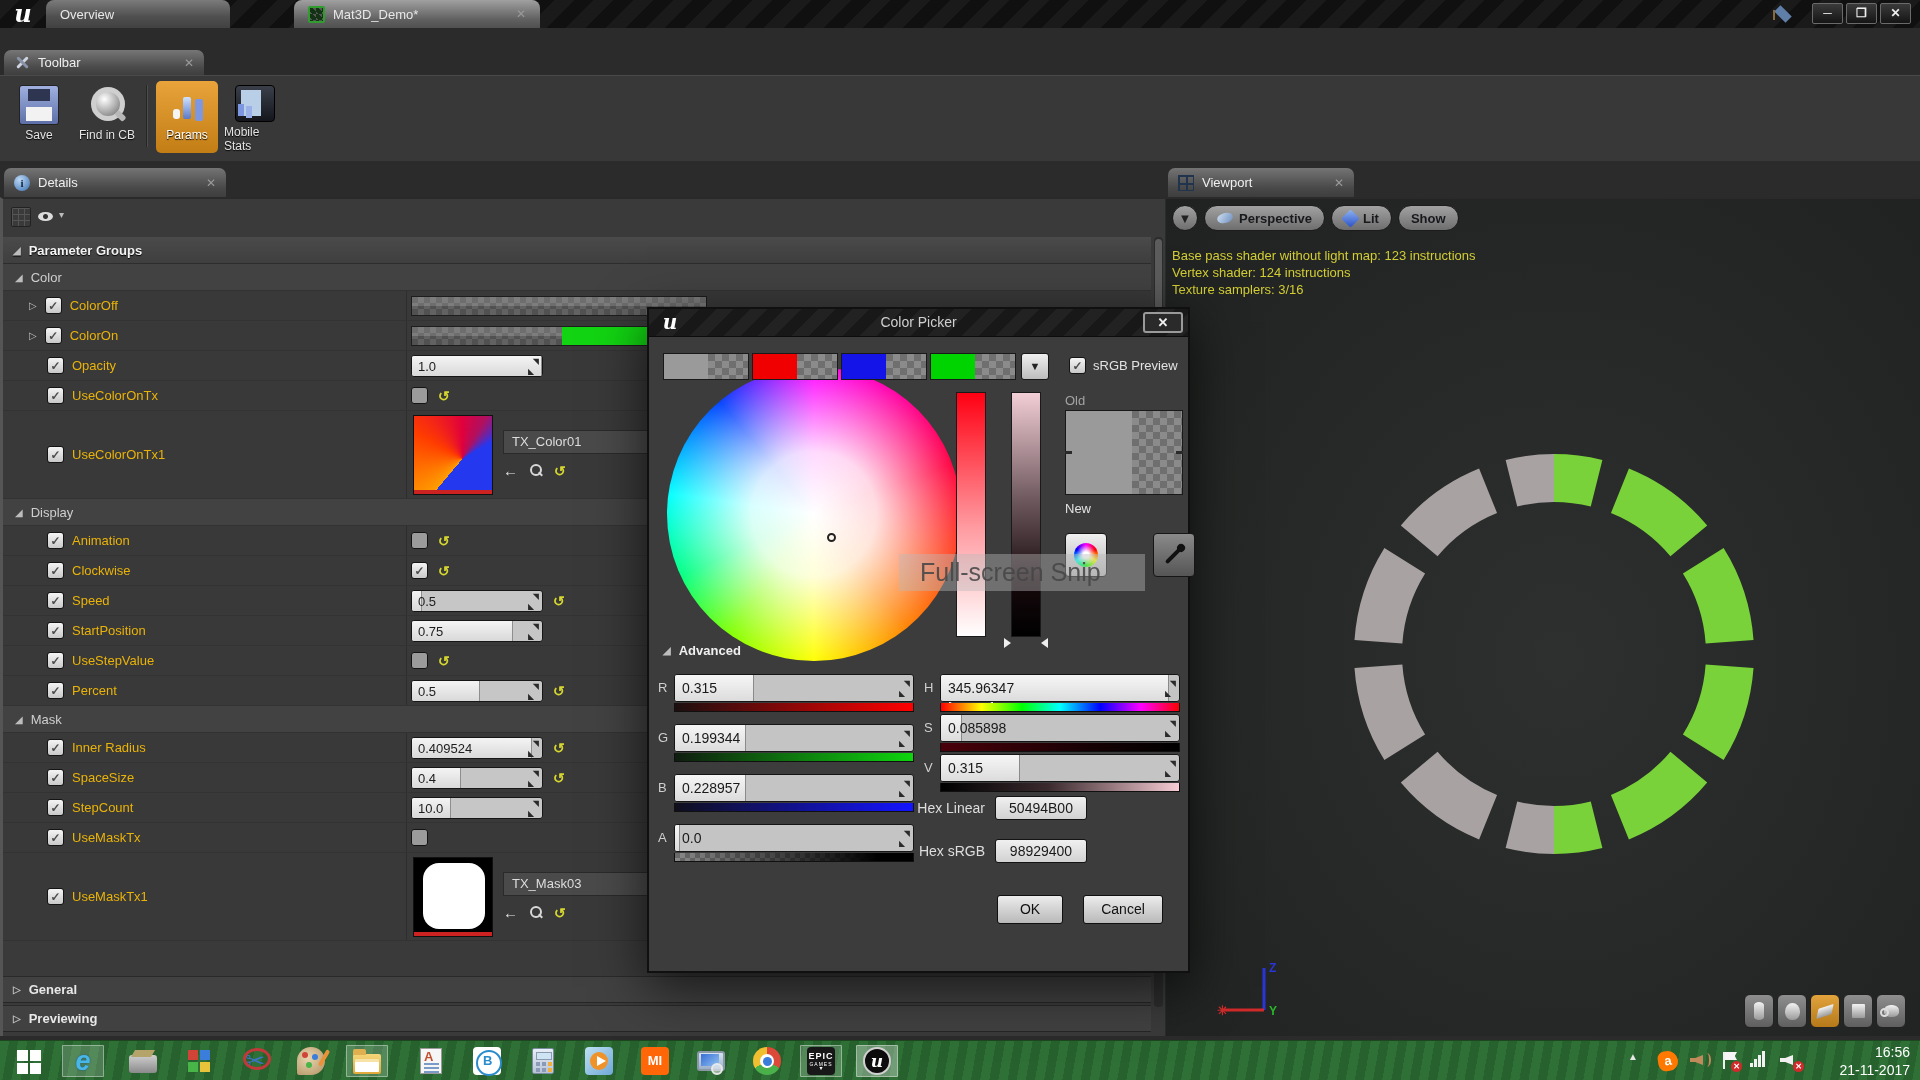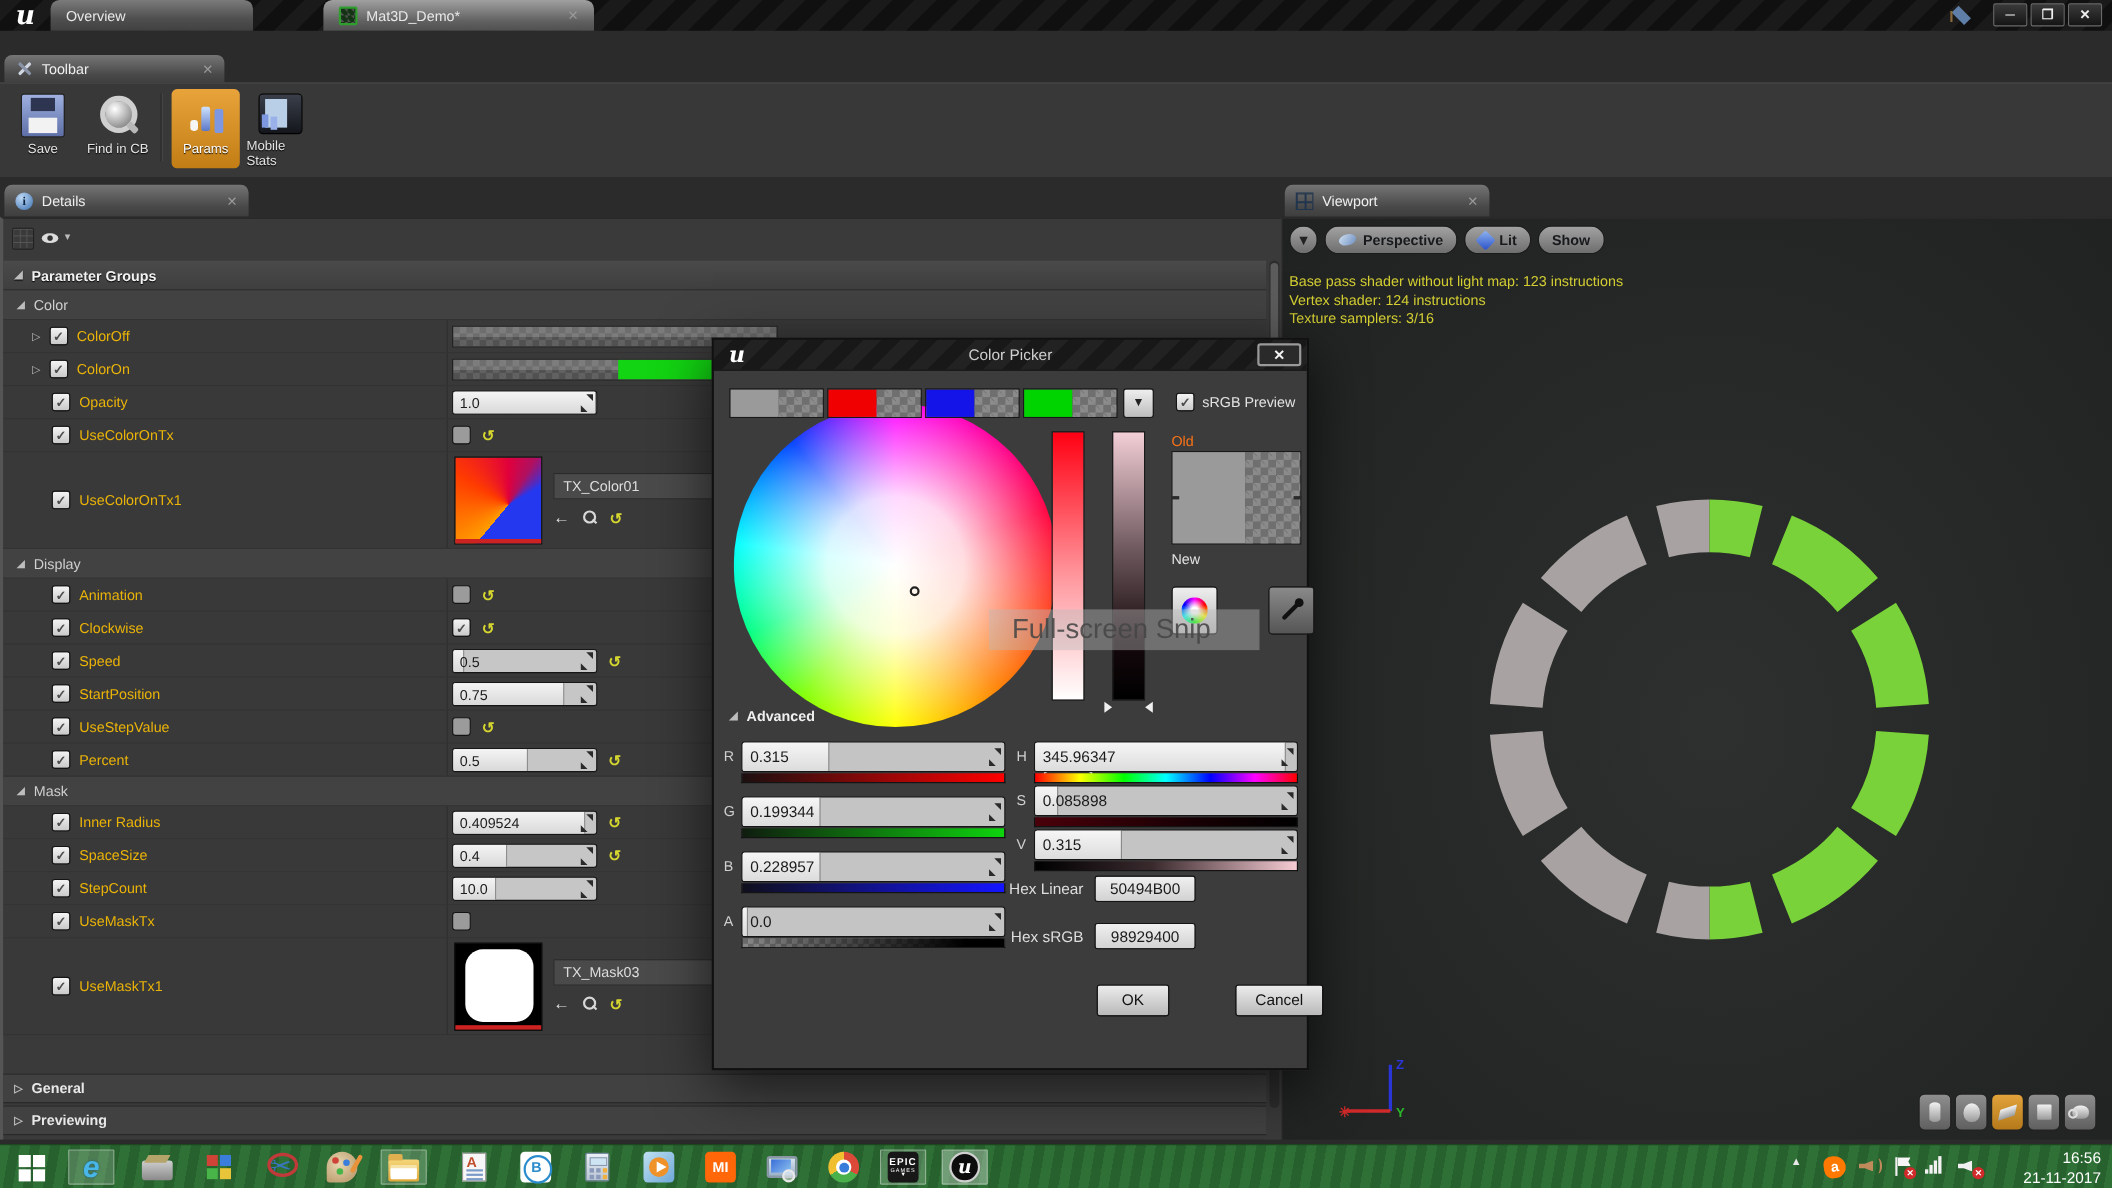--- a/index.html
+++ b/index.html
@@ -167,21 +167,21 @@
   #srgb-row{position:absolute;left:420px;top:48px;display:flex;gap:7px;align-items:center;color:#e2e2e2;}
   #wheel{position:absolute;left:18px;top:58px;width:294px;height:294px;border-radius:50%;
      background:radial-gradient(circle,#ffffff 0%,rgba(255,255,255,.85) 30%,rgba(255,255,255,0) 72%),
      conic-gradient(from 0deg,#ff00ff,#ff0040 70deg,#ff8000 140deg,#ffff00 180deg,#80ff00 215deg,#00ff80 245deg,#00ffff 278deg,#0040ff 320deg,#ff00ff 360deg);}
   #wheel-cursor{position:absolute;left:160px;top:166px;width:9px;height:9px;border:2px solid #222;border-radius:50%;}
   .vbar{position:absolute;top:83px;width:30px;height:245px;border:1px solid #1a1a1a;}
   #satbar{left:307px;background:linear-gradient(#ff0013,#ff9aa0 55%,#ffffff);}
   #valbar{left:362px;background:linear-gradient(#f3ced6,#6b565b 45%,#16090c 78%,#000000);}
   .barmark{position:absolute;width:0;height:0;border-top:5px solid transparent;border-bottom:5px solid transparent;}
   .barmark.l{border-left:7px solid #efefef;} .barmark.r{border-right:7px solid #efefef;}
-  #oldnew-old-lbl{position:absolute;left:416px;top:84px;color:#f97316;text-align:center;}
+  #oldnew-old-lbl{position:absolute;left:416px;top:84px;color:#a3a3a3;text-align:center;}
   #oldnew{position:absolute;left:416px;top:101px;width:118px;height:85px;border:1px solid #191919;}
   #oldnew .solid{position:absolute;left:0;top:0;bottom:0;width:57%;background:#9a9a9a;}
   #oldnew .chk{position:absolute;right:0;top:0;bottom:0;width:43%;}
   #oldnew .tick{position:absolute;width:7px;height:3px;background:#2a2a2a;top:40px;}
   #oldnew-new-lbl{position:absolute;left:416px;top:192px;color:#e2e2e2;}
   .dlg-sq-btn{position:absolute;width:42px;height:44px;border-radius:4px;background:linear-gradient(#efefef,#b5b5b5);border:1px solid #161616;
      display:flex;align-items:center;justify-content:center;}
   #wheelbtn{left:416px;top:224px;}
   #wheelbtn .cwheel{width:24px;height:24px;border-radius:50%;
      background:radial-gradient(circle,#fff 0 18%,rgba(255,255,255,0) 60%),conic-gradient(#f0f,#f00,#ff0,#0f0,#0ff,#00f,#f0f);}
@@ -204,21 +204,21 @@
      background-color:#777;background-size:100% 100%,10px 10px,10px 10px;background-position:0 0,0 0,5px 5px;}
   .strip.hue{background:linear-gradient(to right,#f00,#ff0 17%,#0f0 34%,#0ff 50%,#00f 67%,#f0f 84%,#f00);}
   .strip.sat{background:linear-gradient(to right,#4a000a,#180004 60%,#000);}
   .strip.val{background:linear-gradient(to right,#000,#3a2a2e 45%,#f7ccd4);}
   .hexrow{position:absolute;display:flex;gap:10px;align-items:center;}
   .hexrow .hl{color:#dedede;font-size:14px;width:90px;text-align:right;}
   .hexbox{width:92px;height:24px;background:linear-gradient(#f0f0f0,#d2d2d2);border:1px solid #141414;border-radius:3px;
      color:#1a1a1a;text-align:center;line-height:23px;font-size:14px;}
   .dlg-btn{position:absolute;top:586px;height:29px;background:linear-gradient(#ececec,#b9b9b9);border:1px solid #101010;border-radius:3px;
      color:#111;font-size:14px;text-align:center;line-height:27px;}
-  #ok-btn{left:348px;width:66px;} #cancel-btn{left:434px;width:80px;margin-left:40px;}
+  #ok-btn{left:348px;width:66px;} #cancel-btn{left:434px;width:80px;}
   #snip-overlay{position:absolute;left:250px;top:245px;width:246px;height:37px;background:rgba(185,185,185,.42);
      color:rgba(70,70,70,.88);font-size:25px;line-height:36px;padding-left:21px;white-space:nowrap;}
 
   
   #taskbar{position:absolute;left:0;top:1040px;width:1920px;height:40px;
      background:repeating-linear-gradient(100deg,#2f7036 0 9px,#27612d 9px 18px);border-top:1px solid #1c471f;}
   .task-ic{position:absolute;top:4px;width:42px;height:32px;display:flex;align-items:center;justify-content:center;}
   .task-ic.hl{background:rgba(255,255,255,.18);border:1px solid rgba(255,255,255,.38);border-radius:1px;}
   .task-ic.fg{background:rgba(255,255,255,.32);}
   .ic28{position:relative;width:28px;height:28px;}

